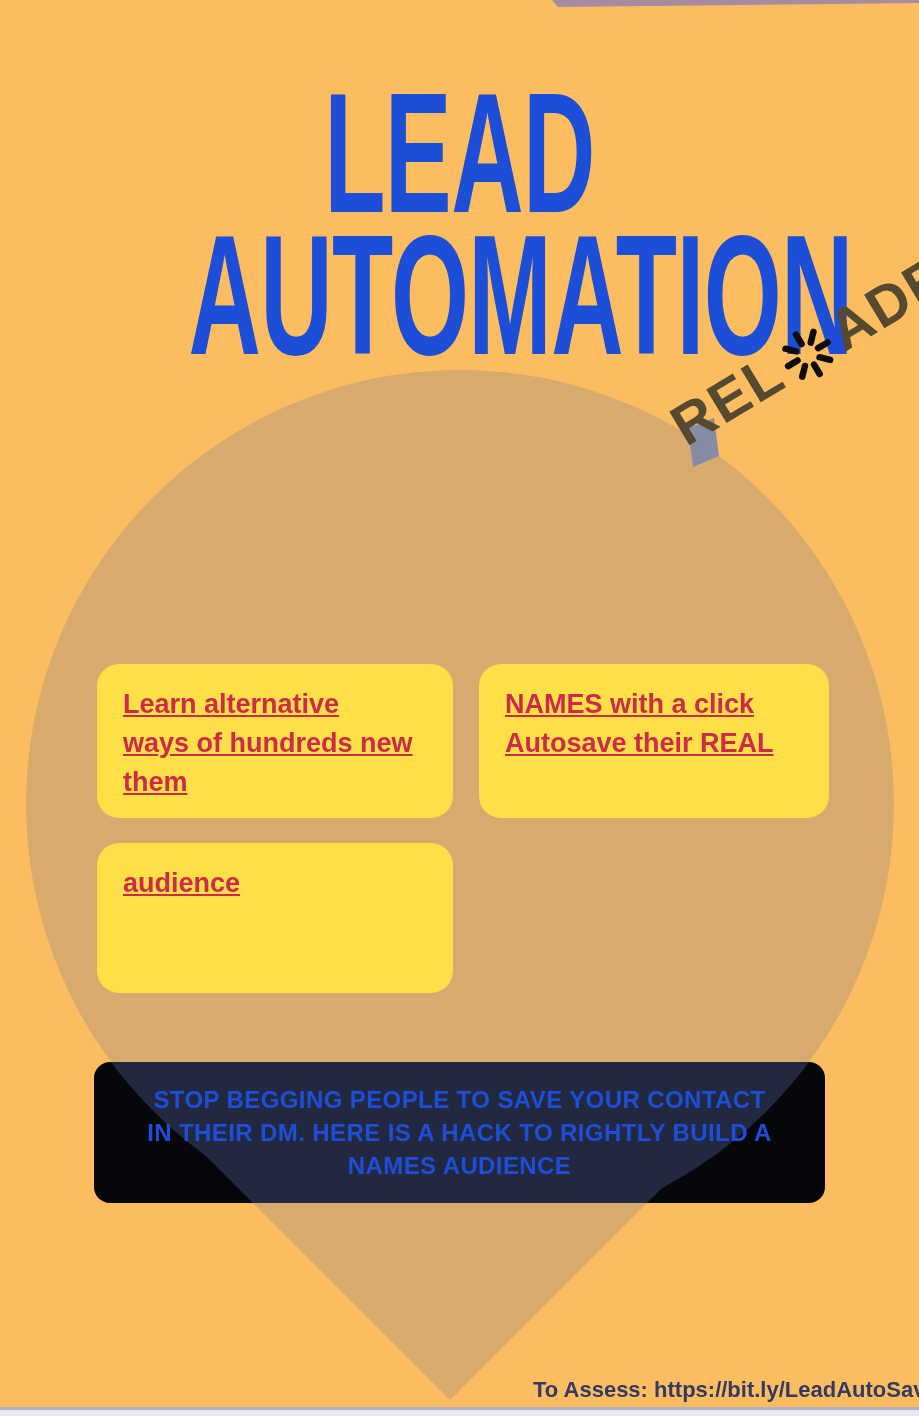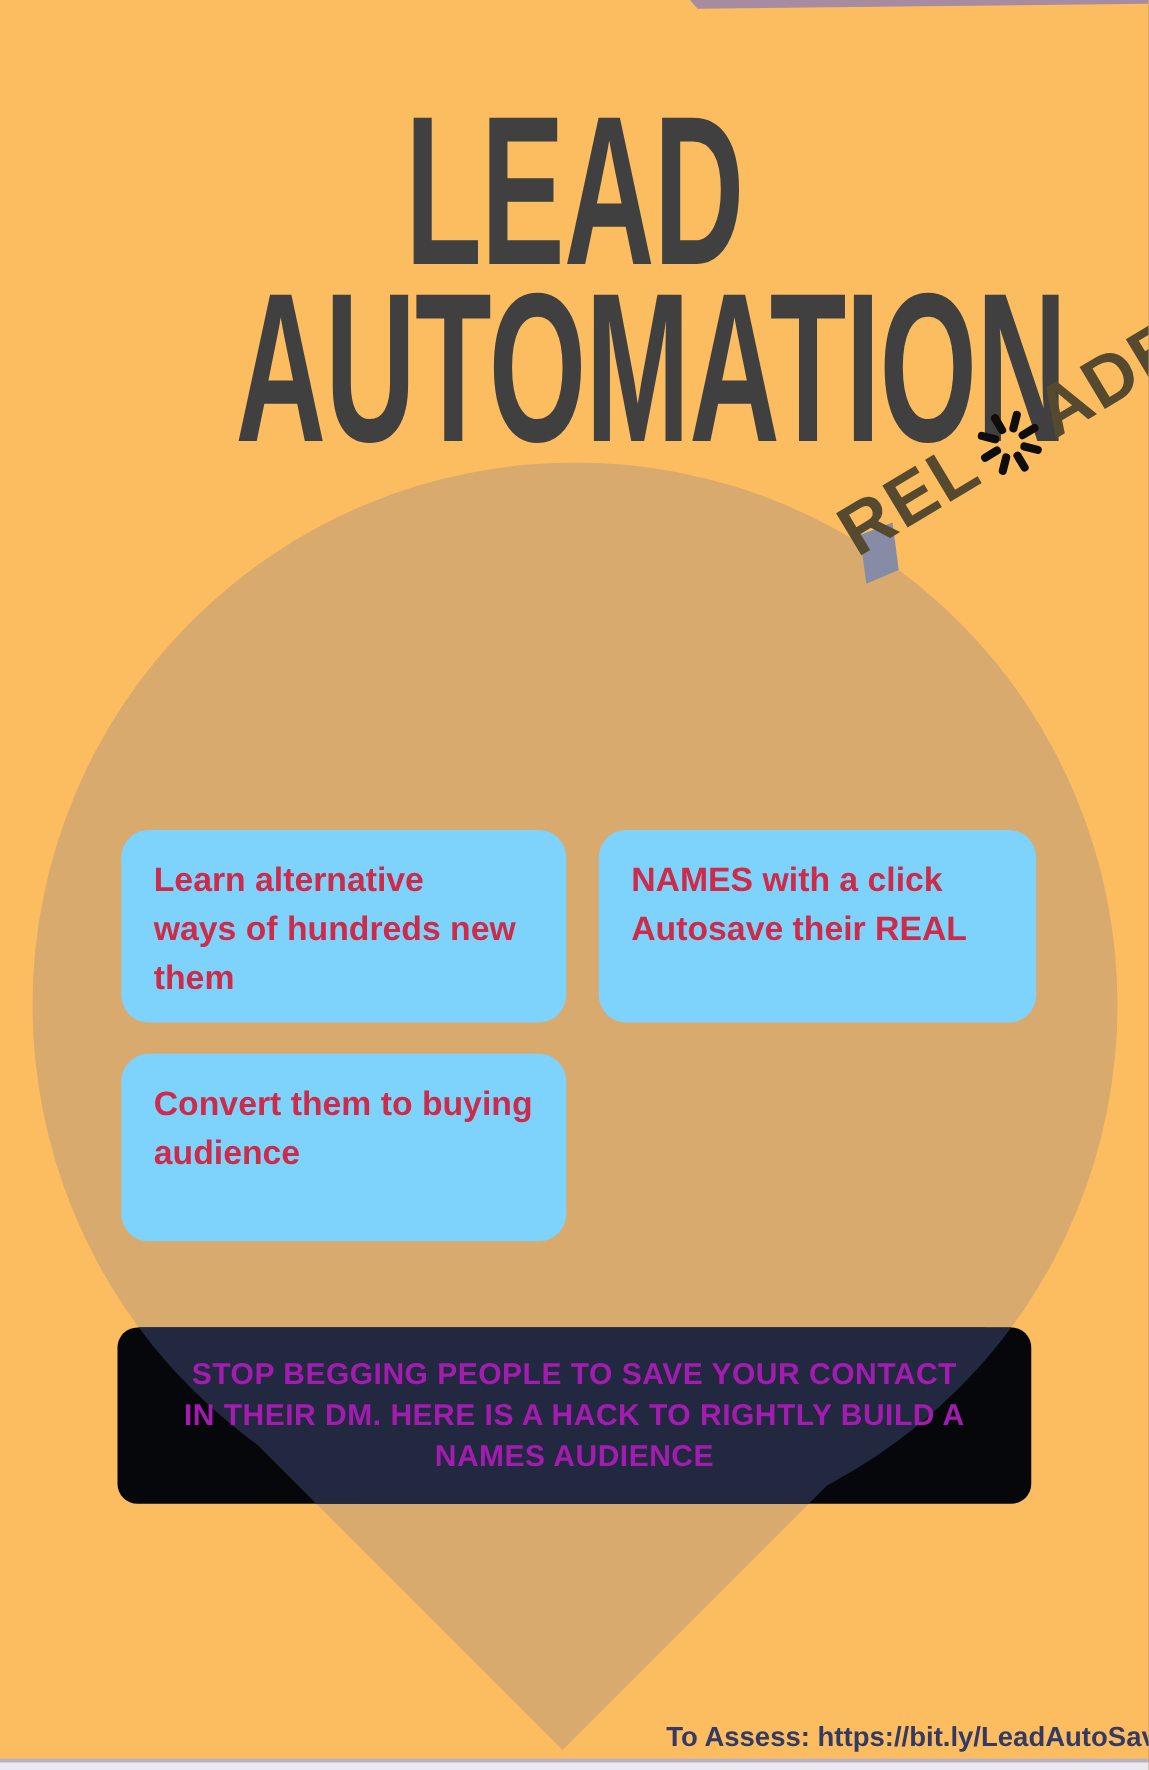--- a/index.html
+++ b/index.html
@@ -9,21 +9,21 @@
     overflow:hidden;
     background:#FBBD60;
     font-family:"Liberation Sans", sans-serif;
   }
   .bg-svg{position:absolute;inset:0;display:block;}
 
   
   .title{
     position:absolute;top:82px;left:0;right:0;
     text-align:center;
-    color:#404040;
+    color:#1d4ed8;
     font-weight:bold;
     font-size:170px;
     line-height:142px;
     letter-spacing:-1px;
   }
   .title-line{display:block;transform:scaleX(0.59);transform-origin:50% 50%;white-space:nowrap;}
 
   
   .badge{
     position:absolute;left:676px;top:398px;height:64px;
@@ -37,36 +37,37 @@
 
   
   .cards{
     position:absolute;left:97px;top:664px;width:732px;
     display:grid;
     grid-template-columns:356px 350px;
     grid-template-rows:154px 150px;
     column-gap:26px;row-gap:25px;
   }
   .card{
-    background:#7dd3fc;
+    background:#fde047;
     border-radius:22px;
     padding:21px 26px;
     box-sizing:border-box;
     color:#CD2B49;
     font-size:27px;font-weight:bold;
     line-height:39px;
+    text-decoration:underline;
   }
   .card span{display:block;white-space:nowrap;}
 
   
   .banner{
     position:absolute;left:94px;top:1062px;width:731px;height:141px;
     display:flex;flex-direction:column;justify-content:center;
     text-align:center;
-    color:#a21caf;
+    color:#1d4ed8;
     font-size:24px;font-weight:bold;
     line-height:33px;
     letter-spacing:0.4px;
   }
   .banner span{display:block;white-space:nowrap;}
 
   
   .footer-link{
     position:absolute;left:533px;top:1377px;
     color:#333A63;
@@ -135,21 +136,20 @@
     <div class="card">
       <span>Learn alternative</span>
       <span>ways of hundreds new</span>
       <span>them</span>
     </div>
     <div class="card">
       <span>NAMES with a click</span>
       <span>Autosave their REAL</span>
     </div>
     <div class="card">
-      <span>Convert them to buying</span>
       <span>audience</span>
     </div>
   </div>
 
   <div class="banner">
     <span>STOP BEGGING PEOPLE TO SAVE YOUR CONTACT</span>
     <span>IN THEIR DM. HERE IS A HACK TO RIGHTLY BUILD A</span>
     <span>NAMES AUDIENCE</span>
   </div>
 

